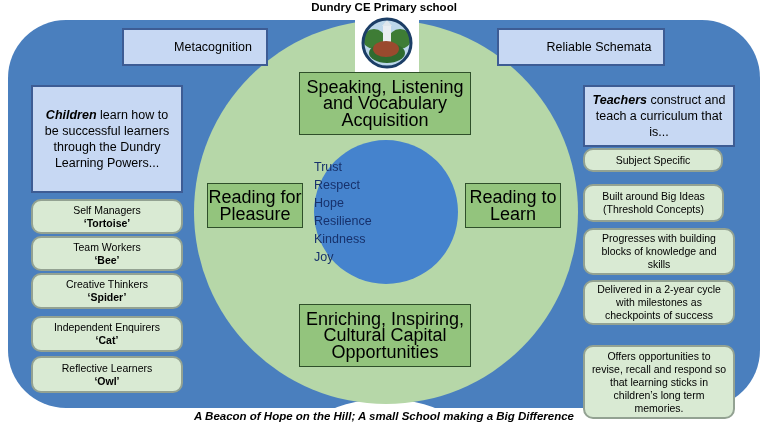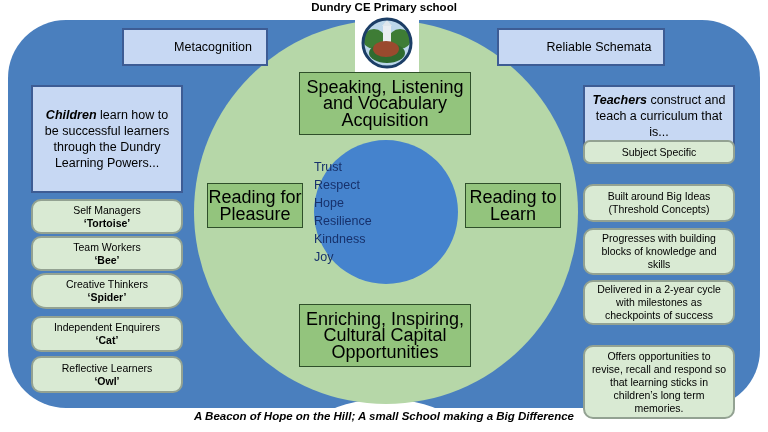--- a/index.html
+++ b/index.html
@@ -94,21 +94,21 @@
 </div>
 
 <div class="abs pill" style="left:31px;top:199px;width:152px;height:35px;justify-content:center;">
   <div>Self Managers</div>
   <div class="animal">‘Tortoise’</div>
 </div>
 <div class="abs pill" style="left:31px;top:236px;width:152px;height:35px;">
   <div>Team Workers</div>
   <div class="animal">‘Bee’</div>
 </div>
-<div class="abs pill" style="left:31px;top:273px;width:152px;height:36px;border-radius:15px;">
+<div class="abs pill" style="left:31px;top:273px;width:152px;height:36px;">
   <div>Creative Thinkers</div>
   <div class="animal">‘Spider’</div>
 </div>
 <div class="abs pill" style="left:31px;top:316px;width:152px;height:36px;">
   <div>Independent Enquirers</div>
   <div class="animal">‘Cat’</div>
 </div>
 <div class="abs pill" style="left:31px;top:356px;width:152px;height:37px;">
   <div>Reflective Learners</div>
   <div class="animal">‘Owl’</div>
@@ -139,24 +139,24 @@
   <div>Hope</div>
   <div>Resilience</div>
   <div>Kindness</div>
   <div>Joy</div>
 </div>
 
 <div class="abs box-lightblue intro" style="left:583px;top:85px;width:152px;height:62px;">
   <div><span class="lead">Teachers</span><span> construct and teach a curriculum that is...</span></div>
 </div>
 
-<div class="abs pill" style="left:583px;top:140px;width:152px;height:24px;border-radius:7px;">
+<div class="abs pill" style="left:583px;top:148px;width:140px;height:24px;">
   <div>Subject Specific</div>
 </div>
-<div class="abs pill" style="left:583px;top:184px;width:152px;height:38px;">
+<div class="abs pill" style="left:583px;top:184px;width:141px;height:38px;">
   <div>Built around Big Ideas (Threshold Concepts)</div>
 </div>
 <div class="abs pill" style="left:583px;top:228px;width:152px;height:47px;">
   <div>Progresses with building blocks of knowledge and skills</div>
 </div>
 <div class="abs pill" style="left:583px;top:280px;width:152px;height:45px;">
   <div>Delivered in a 2-year cycle with milestones as checkpoints of success</div>
 </div>
 <div class="abs pill" style="left:583px;top:345px;width:152px;height:74px;">
   <div>Offers opportunities to revise, recall and respond so that learning sticks in children’s long term memories.</div>

